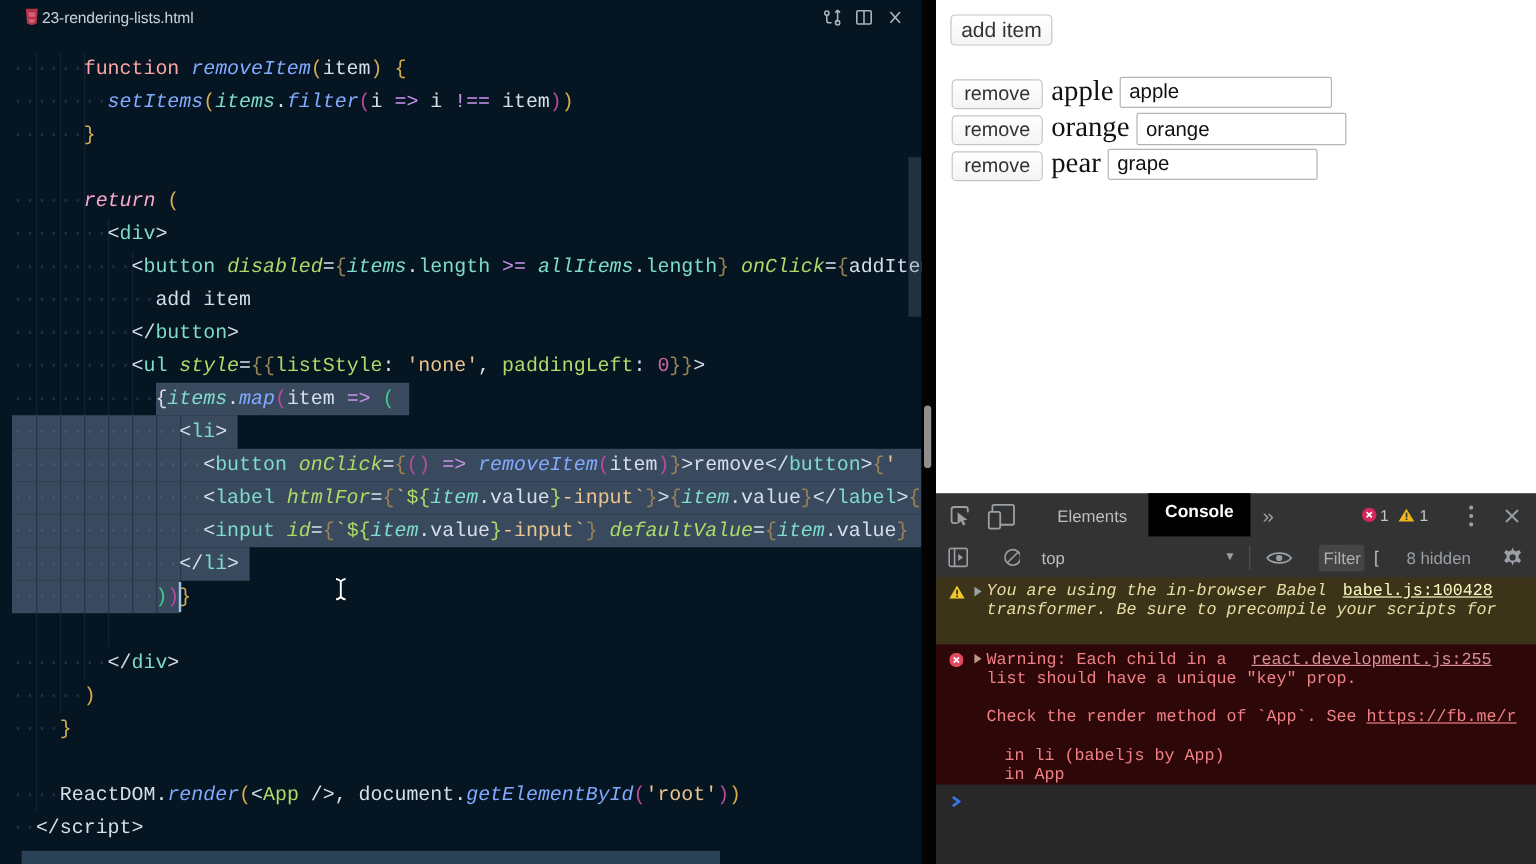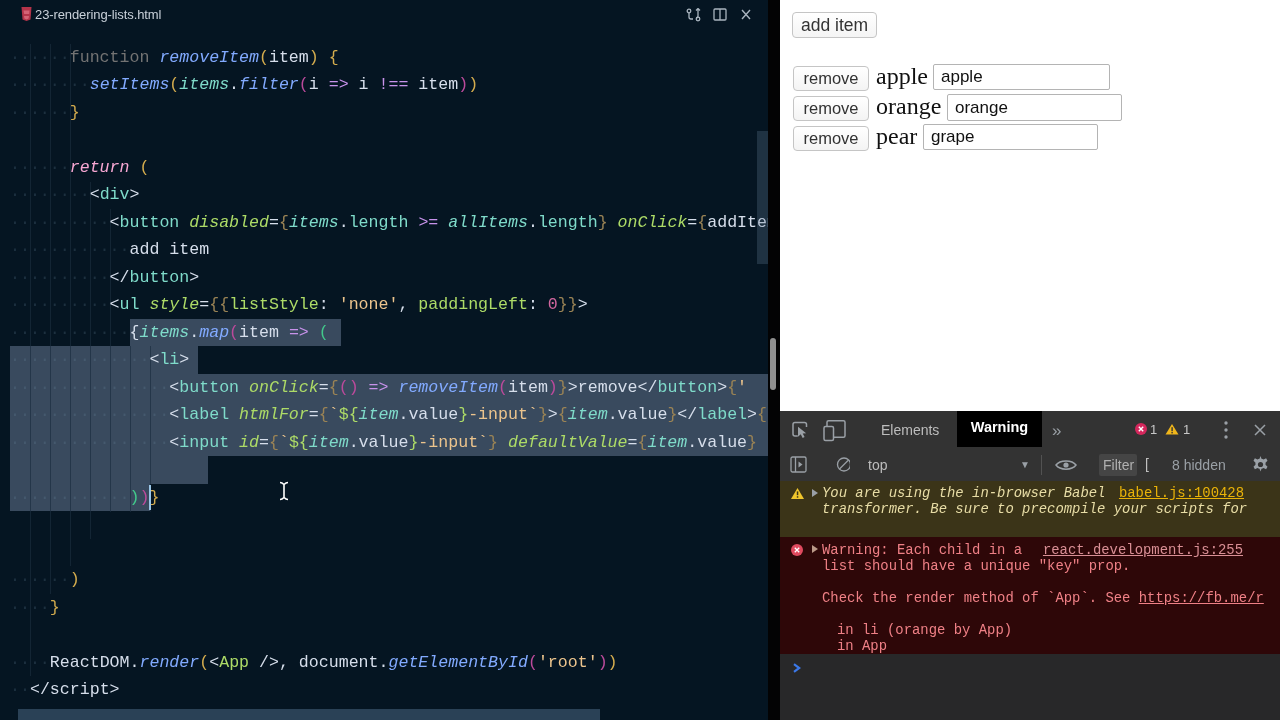--- a/index.html
+++ b/index.html
@@ -56,36 +56,38 @@
       <div class="sel" style="left:10px;top:456.25px;width:198px"></div>
       <div class="sel" style="left:10px;top:483.75px;width:140px"></div>
       <div style="position:absolute;left:30px;top:346px;width:1px;height:166px;background:rgba(20,38,56,0.55)"></div>
       <div style="position:absolute;left:50px;top:346px;width:1px;height:166px;background:rgba(20,38,56,0.55)"></div>
       <div style="position:absolute;left:70px;top:346px;width:1px;height:166px;background:rgba(20,38,56,0.55)"></div>
       <div style="position:absolute;left:90px;top:346px;width:1px;height:166px;background:rgba(20,38,56,0.55)"></div>
       <div style="position:absolute;left:110px;top:346px;width:1px;height:166px;background:rgba(20,38,56,0.55)"></div>
       <div style="position:absolute;left:130px;top:346px;width:1px;height:166px;background:rgba(20,38,56,0.55)"></div>
       <div style="position:absolute;left:150px;top:346px;width:1px;height:166px;background:rgba(20,38,56,0.55)"></div>
   <div id="code">
-<div class="ln" style="top:43.75px"><span class="ws">······</span><span style="color:#737373;">function </span><span style="color:#82aaff;font-style:italic;">removeItem</span><span style="color:#d4ac4e;">(</span><span style="color:#d6deeb;">item</span><span style="color:#d4ac4e;">)</span><span style="color:#d6deeb;"> </span><span style="color:#d4ac4e;">{</span></div>
+<div class="ln" style="top:43.75px"><span class="ws">······</span><span style="color:#fca5a5;">function </span><span style="color:#82aaff;font-style:italic;">removeItem</span><span style="color:#d4ac4e;">(</span><span style="color:#d6deeb;">item</span><span style="color:#d4ac4e;">)</span><span style="color:#d6deeb;"> </span><span style="color:#d4ac4e;">{</span></div>
 <div class="ln" style="top:71.25px"><span class="ws">········</span><span style="color:#82aaff;font-style:italic;">setItems</span><span style="color:#d4ac4e;">(</span><span style="color:#7fdbca;font-style:italic;">items</span><span style="color:#d6deeb;">.</span><span style="color:#82aaff;font-style:italic;">filter</span><span style="color:#bb4a9b;">(</span><span style="color:#d6deeb;">i </span><span style="color:#c792ea;">=&gt;</span><span style="color:#d6deeb;"> i </span><span style="color:#c792ea;">!==</span><span style="color:#d6deeb;"> item</span><span style="color:#bb4a9b;">)</span><span style="color:#d4ac4e;">)</span></div>
 <div class="ln" style="top:98.75px"><span class="ws">······</span><span style="color:#d4ac4e;">}</span></div>
 <div class="ln" style="top:126.25px"></div>
 <div class="ln" style="top:153.75px"><span class="ws">······</span><span style="color:#f9a8d4;font-style:italic;">return</span><span style="color:#d6deeb;"> </span><span style="color:#d4ac4e;">(</span></div>
 <div class="ln" style="top:181.25px"><span class="ws">········</span><span style="color:#d6deeb;">&lt;</span><span style="color:#7fdbca;">div</span><span style="color:#d6deeb;">&gt;</span></div>
 <div class="ln" style="top:208.75px"><span class="ws">··········</span><span style="color:#d6deeb;">&lt;</span><span style="color:#7fdbca;">button </span><span style="color:#addb67;font-style:italic;">disabled</span><span style="color:#d6deeb;">=</span><span style="color:#9a8355;">{</span><span style="color:#7fdbca;font-style:italic;">items</span><span style="color:#d6deeb;">.</span><span style="color:#7fdbca;">length </span><span style="color:#c792ea;">&gt;=</span><span style="color:#d6deeb;"> </span><span style="color:#7fdbca;font-style:italic;">allItems</span><span style="color:#d6deeb;">.</span><span style="color:#7fdbca;">length</span><span style="color:#9a8355;">}</span><span style="color:#d6deeb;"> </span><span style="color:#addb67;font-style:italic;">onClick</span><span style="color:#d6deeb;">=</span><span style="color:#9a8355;">{</span><span style="color:#d6deeb;">addItem</span></div>
 <div class="ln" style="top:236.25px"><span class="ws">············</span><span style="color:#d6deeb;">add item</span></div>
 <div class="ln" style="top:263.75px"><span class="ws">··········</span><span style="color:#d6deeb;">&lt;/</span><span style="color:#7fdbca;">button</span><span style="color:#d6deeb;">&gt;</span></div>
 <div class="ln" style="top:291.25px"><span class="ws">··········</span><span style="color:#d6deeb;">&lt;</span><span style="color:#7fdbca;">ul </span><span style="color:#addb67;font-style:italic;">style</span><span style="color:#d6deeb;">=</span><span style="color:#9a8355;">{{</span><span style="color:#addb67;">listStyle</span><span style="color:#d6deeb;">: </span><span style="color:#ecc48d;">'none'</span><span style="color:#d6deeb;">, </span><span style="color:#addb67;">paddingLeft</span><span style="color:#d6deeb;">: </span><span style="color:#d1669e;">0</span><span style="color:#9a8355;">}}</span><span style="color:#d6deeb;">&gt;</span></div>
 <div class="ln" style="top:318.75px"><span class="ws">············</span><span style="color:#d6deeb;">{</span><span style="color:#7fdbca;font-style:italic;">items</span><span style="color:#d6deeb;">.</span><span style="color:#82aaff;font-style:italic;">map</span><span style="color:#bb4a9b;">(</span><span style="color:#d6deeb;">item </span><span style="color:#c792ea;">=&gt;</span><span style="color:#d6deeb;"> </span><span style="color:#42c98b;">(</span></div>
 <div class="ln" style="top:346.25px"><span class="ws">··············</span><span style="color:#d6deeb;">&lt;</span><span style="color:#7fdbca;">li</span><span style="color:#d6deeb;">&gt;</span></div>
 <div class="ln" style="top:373.75px"><span class="ws">················</span><span style="color:#d6deeb;">&lt;</span><span style="color:#7fdbca;">button </span><span style="color:#addb67;font-style:italic;">onClick</span><span style="color:#d6deeb;">=</span><span style="color:#9a8355;">{</span><span style="color:#bb4a9b;">()</span><span style="color:#d6deeb;"> </span><span style="color:#c792ea;">=&gt;</span><span style="color:#d6deeb;"> </span><span style="color:#82aaff;font-style:italic;">removeItem</span><span style="color:#bb4a9b;">(</span><span style="color:#d6deeb;">item</span><span style="color:#bb4a9b;">)</span><span style="color:#9a8355;">}</span><span style="color:#d6deeb;">&gt;remove&lt;/</span><span style="color:#7fdbca;">button</span><span style="color:#d6deeb;">&gt;</span><span style="color:#9a8355;">{</span><span style="color:#ecc48d;">'</span></div>
 <div class="ln" style="top:401.25px"><span class="ws">················</span><span style="color:#d6deeb;">&lt;</span><span style="color:#7fdbca;">label </span><span style="color:#addb67;font-style:italic;">htmlFor</span><span style="color:#d6deeb;">=</span><span style="color:#9a8355;">{</span><span style="color:#ecc48d;">`</span><span style="color:#addb67;">${</span><span style="color:#7fdbca;font-style:italic;">item</span><span style="color:#d6deeb;">.value</span><span style="color:#addb67;">}</span><span style="color:#ecc48d;">-input</span><span style="color:#ecc48d;">`</span><span style="color:#9a8355;">}</span><span style="color:#d6deeb;">&gt;</span><span style="color:#9a8355;">{</span><span style="color:#7fdbca;font-style:italic;">item</span><span style="color:#d6deeb;">.value</span><span style="color:#9a8355;">}</span><span style="color:#d6deeb;">&lt;/</span><span style="color:#7fdbca;">label</span><span style="color:#d6deeb;">&gt;</span><span style="color:#9a8355;">{</span></div>
 <div class="ln" style="top:428.75px"><span class="ws">················</span><span style="color:#d6deeb;">&lt;</span><span style="color:#7fdbca;">input </span><span style="color:#addb67;font-style:italic;">id</span><span style="color:#d6deeb;">=</span><span style="color:#9a8355;">{</span><span style="color:#ecc48d;">`</span><span style="color:#addb67;">${</span><span style="color:#7fdbca;font-style:italic;">item</span><span style="color:#d6deeb;">.value</span><span style="color:#addb67;">}</span><span style="color:#ecc48d;">-input</span><span style="color:#ecc48d;">`</span><span style="color:#9a8355;">}</span><span style="color:#d6deeb;"> </span><span style="color:#addb67;font-style:italic;">defaultValue</span><span style="color:#d6deeb;">=</span><span style="color:#9a8355;">{</span><span style="color:#7fdbca;font-style:italic;">item</span><span style="color:#d6deeb;">.value</span><span style="color:#9a8355;">}</span></div>
+<div class="ln" style="top:456.25px"><span class="ws">··············</span><span style="color:#d6deeb;">&lt;/</span><span style="color:#7fdbca;">li</span><span style="color:#d6deeb;">&gt;</span></div>
 <div class="ln" style="top:483.75px"><span class="ws">············</span><span style="color:#42c98b;">)</span><span style="color:#bb4a9b;">)</span><span style="color:#d4ac4e;">}</span></div>
+<div class="ln" style="top:538.75px"><span class="ws">········</span><span style="color:#d6deeb;">&lt;/</span><span style="color:#7fdbca;">div</span><span style="color:#d6deeb;">&gt;</span></div>
 <div class="ln" style="top:566.25px"><span class="ws">······</span><span style="color:#d4ac4e;">)</span></div>
 <div class="ln" style="top:593.75px"><span class="ws">····</span><span style="color:#d4ac4e;">}</span></div>
 <div class="ln" style="top:621.25px"></div>
 <div class="ln" style="top:648.75px"><span class="ws">····</span><span style="color:#d6deeb;">ReactDOM</span><span style="color:#d6deeb;">.</span><span style="color:#82aaff;font-style:italic;">render</span><span style="color:#d4ac4e;">(</span><span style="color:#d6deeb;">&lt;</span><span style="color:#addb67;">App </span><span style="color:#d6deeb;">/&gt;, document</span><span style="color:#d6deeb;">.</span><span style="color:#82aaff;font-style:italic;">getElementById</span><span style="color:#bb4a9b;">(</span><span style="color:#ecc48d;">'root'</span><span style="color:#bb4a9b;">)</span><span style="color:#d4ac4e;">)</span></div>
 <div class="ln" style="top:676.25px"><span class="ws">··</span><span style="color:#d6deeb;">&lt;/script&gt;</span></div>
   </div>
   <div id="caret"></div>
   <svg id="fileicon" width="11" height="14" viewBox="0 0 11 14" style="position:absolute;left:21px;top:7px">
     <path d="M0.5 0 h10 l-1 12.5 -4 1.5 -4-1.5z" fill="#b5344a"></path>
     <path d="M2.5 3.5h6l-.3 3.5h-5zM3 9h5l-.4 2.6-2.1.8-2.1-.8z" fill="#e89" opacity="0.55"></path>
@@ -123,21 +125,21 @@
 <div id="devtools">
   <svg width="60" height="22" viewBox="0 0 60 22" style="position:absolute;left:11px;top:9px" fill="none" stroke="#9aa0a6" stroke-width="1.5">
     <rect x="2" y="2.5" width="13.5" height="13.5" rx="2"></rect>
     <rect x="6.8" y="7" width="12" height="15" fill="#333" stroke="none"></rect>
     <path d="M7 6.8 v10 l2.75-2.45 1.9 3.65 1.95-1 -1.9-3.5 3.45-.2z" fill="#9aa0a6" stroke="none"></path>
     <rect x="36" y="0.8" width="18" height="16.5" rx="1.5"></rect>
     <rect x="33" y="6.5" width="9.5" height="14" rx="1.5" fill="#333"></rect>
   </svg>
   <div class="dtxt" style="left:101px;top:11px;">Elements</div>
   <div id="consoletab">
-        <span>Warning</span>
+        <span>Console</span>
       </div>
   <div class="dtxt" style="left:272px;top:10px;font-size:17px;color:#9aa0a6;">»</div>
   <svg width="150" height="14" viewBox="0 0 150 14" style="position:absolute;left:355px;top:12px">
     <circle cx="6" cy="6" r="6" fill="#d4275c"></circle>
         <path d="M3.8 3.8 8.2 8.2 M8.2 3.8 3.8 8.2" stroke="#fff" stroke-width="1.4"></path>
     <text x="15" y="11" font-size="13" fill="#c7c7c7" font-family="Liberation Sans">1</text>
     <path d="M37 1 L43.5 11.5 H30.5 Z" fill="#f0b61b"></path>
         <rect x="36.4" y="4.2" width="1.4" height="4" fill="#333"></rect>
         <rect x="36.4" y="9" width="1.4" height="1.4" fill="#333"></rect>
     <text x="48" y="11" font-size="13" fill="#c7c7c7" font-family="Liberation Sans">1</text>
@@ -176,33 +178,33 @@
 
   <div id="warnblk">
     <svg width="13" height="11" viewBox="0 0 13 11" style="position:absolute;left:11px;top:7px">
           <path d="M6.5 0 13 11 H0Z" fill="#f0c62c"></path>
           <rect x="5.8" y="3.4" width="1.5" height="3.8" fill="#3b3418"></rect>
           <rect x="5.8" y="8.2" width="1.5" height="1.5" fill="#3b3418"></rect>
         </svg>
     <div style="position:absolute;left:32px;top:8px;width:0;height:0;border-left:6px solid #9aa0a6;border-top:4.5px solid transparent;border-bottom:4.5px solid transparent;"></div>
     <div class="cline wtext" style="left:42px;top:5px;">You are using the in-browser Babel</div>
     <div class="cline wtext" style="left:42px;top:20.9px;">transformer. Be sure to precompile your scripts for</div>
-    <div class="cline clink" style="right:36px;top:5px;color:#eab308;">babel.js:100428</div>
+    <div class="cline clink" style="right:36px;top:5px;color:#fef9c3;">babel.js:100428</div>
   </div>
 
   <div id="errblk">
     <svg width="12" height="12" viewBox="0 0 12 12" style="position:absolute;left:11px;top:7px">
           <circle cx="6" cy="6" r="6" fill="#e04a5f"></circle>
           <path d="M3.8 3.8 8.2 8.2 M8.2 3.8 3.8 8.2" stroke="#fff" stroke-width="1.3"></path>
         </svg>
     <div style="position:absolute;left:32px;top:8px;width:0;height:0;border-left:6px solid #b98;border-top:4.5px solid transparent;border-bottom:4.5px solid transparent;"></div>
     <div class="cline etext" style="left:42px;top:6px;">Warning: Each child in a</div>
     <div class="cline etext" style="left:42px;top:22px;">list should have a unique "key" prop.</div>
     <div class="cline etext" style="left:42px;top:54px;">Check the render method of `App`. See <span class="clink">https://fb.me/r</span></div>
-    <div class="cline etext" style="left:57px;top:86px;">in li (orange by App)</div>
+    <div class="cline etext" style="left:57px;top:86px;">in li (babeljs by App)</div>
     <div class="cline etext" style="left:57px;top:102px;">in App</div>
     <div class="cline clink" style="right:37px;top:6px;color:#d98f95;">react.development.js:255</div>
   </div>
   <div id="promptblk">
     <svg width="9" height="10" viewBox="0 0 9 10" style="position:absolute;left:12px;top:9px">
           <path d="M2 1.2 L7.2 5 L2 8.8" fill="none" stroke="#3b78e7" stroke-width="2.2"></path>
         </svg>
   </div>
 </div>
 </div>

